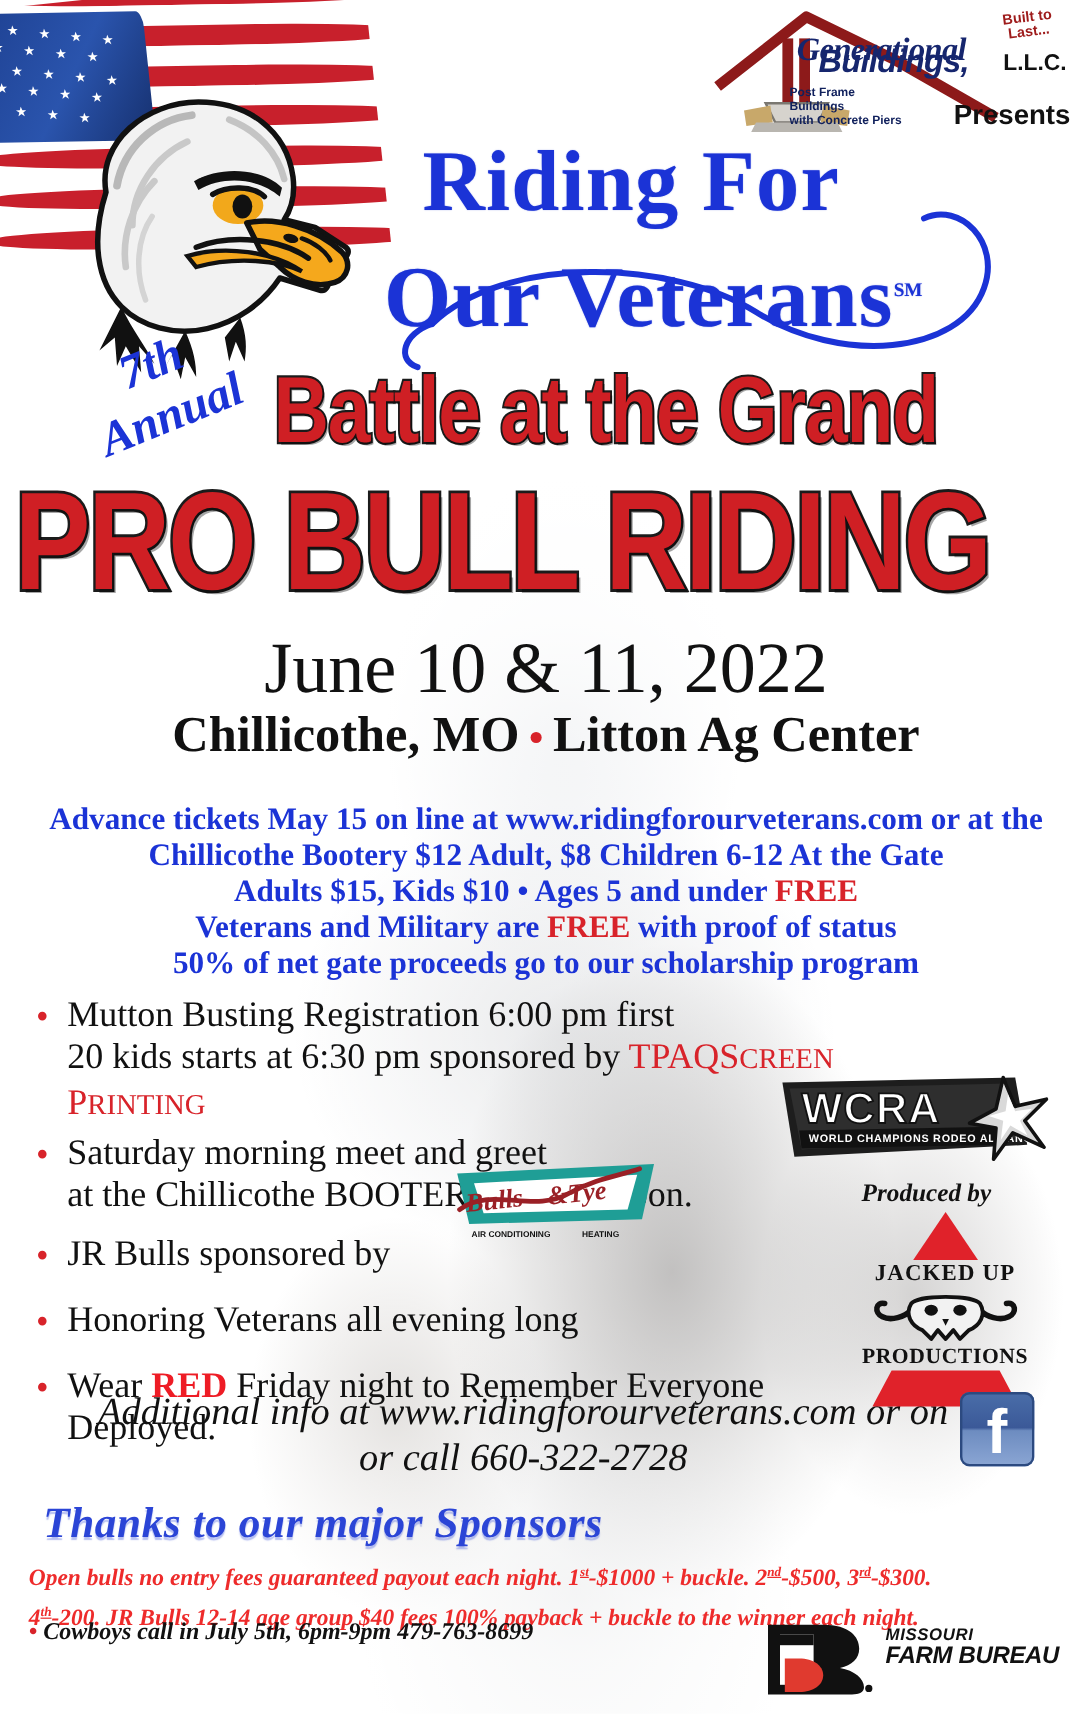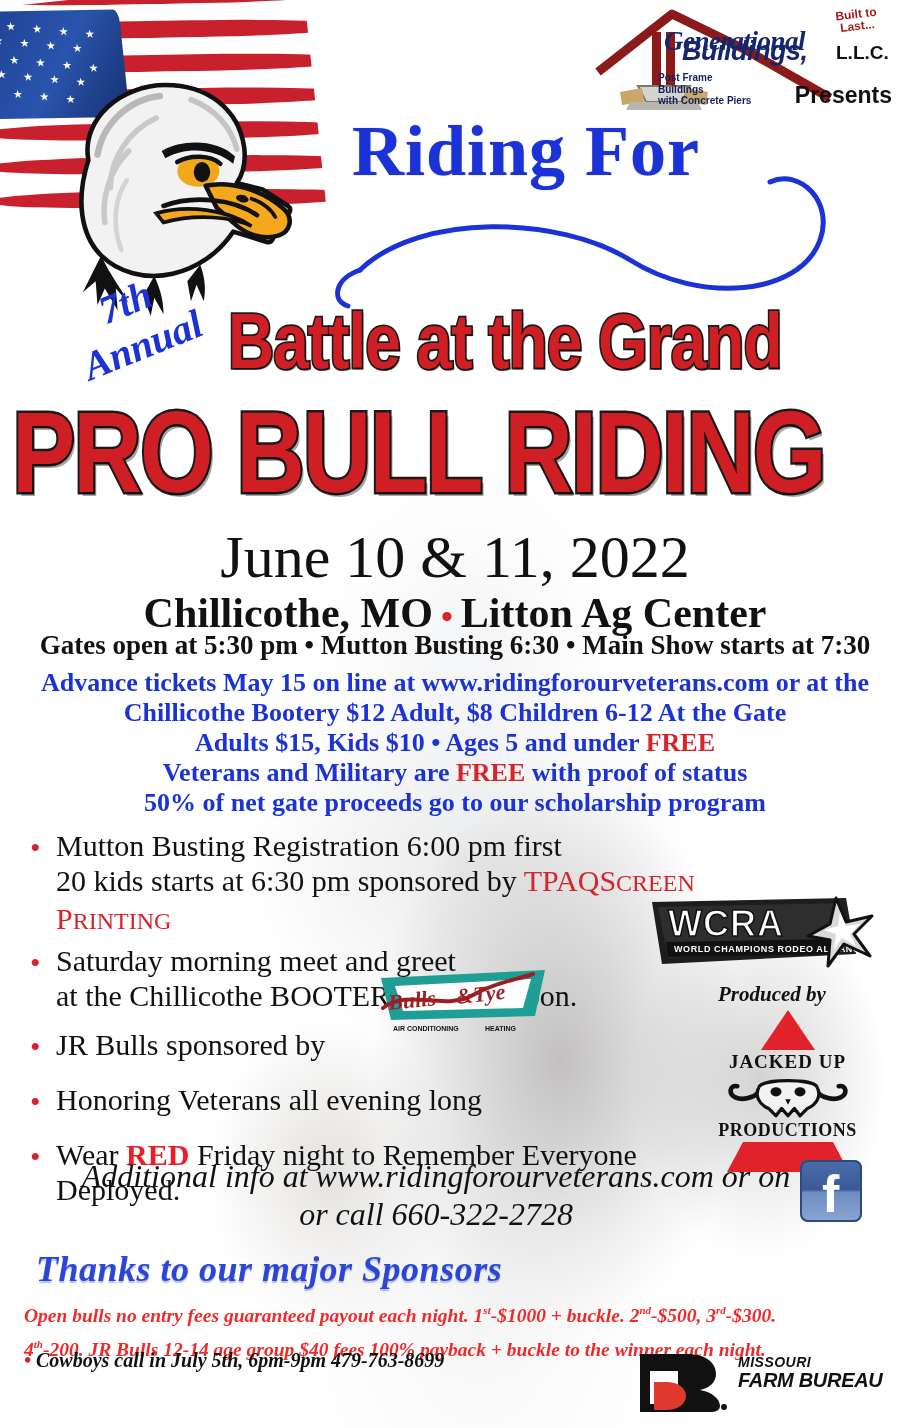--- a/index.html
+++ b/index.html
@@ -123,21 +123,21 @@
     font-weight:bold;font-size:52px;line-height:56px;}
 
   
   .thanks{position:absolute;left:36px;top:1248px;z-index:6;color:#2b45d6;
     font-family:"Liberation Serif",serif;font-weight:bold;font-style:italic;font-size:36px;
     letter-spacing:.5px;text-shadow:0 2px 1px rgba(43,69,214,.35);text-align:center;}
 
   
   .fine{position:absolute;left:24px;top:1296px;width:870px;z-index:6;color:#ee2b2b;
     font-family:"Liberation Serif",serif;font-style:italic;font-weight:bold;font-size:19.5px;line-height:28px;}
-  .fine sup{font-size:11px;}
+  .fine sup{font-size:11px;text-decoration:underline;}
   .cowboys{position:absolute;left:24px;top:1349px;z-index:6;color:#111;
     font-family:"Liberation Serif",serif;font-style:italic;font-weight:bold;font-size:20px;}
   .cowboys .bdot{color:#d8232a;}
 
   
   .fbi{position:absolute;left:636px;top:1352px;width:262px;height:62px;z-index:7;text-align:right;}
   .fbi-txt{position:absolute;left:102px;top:0px;font-family:"Liberation Sans",sans-serif;
     font-style:italic;font-weight:bold;color:#111;}
   .fbi-l1{font-size:14px;letter-spacing:.5px;}
   .fbi-l2{font-size:20px;letter-spacing:-.3px;}
@@ -246,33 +246,33 @@
       <span>with Concrete Piers</span>
     </div>
   </div>
   <div class="presents">Presents</div>
 
   <svg class="swirl" style="left:300px;top:120px;width:560px;height:190px;">
     <path d="M60 150 C120 92 260 96 330 140 C400 184 500 176 520 120 C534 82 500 48 470 62" fill="none" stroke="#1b33d6" stroke-width="5" stroke-linecap="round"></path>
     <path d="M60 150 C36 158 30 180 48 186" fill="none" stroke="#1b33d6" stroke-width="5" stroke-linecap="round"></path>
   </svg>
   <div class="rfov rfov1">Riding For</div>
+  <div class="rfov rfov2"><span>Our Veterans</span><span class="sm">SM</span></div>
 
   <div class="annual">
     <span>7th</span><br><span>Annual</span>
   </div>
 
   <div class="batg">Battle at the Grand</div>
   <div class="pbr">PRO BULL RIDING</div>
 
   <div class="dateline">June 10 &amp; 11, 2022</div>
   <div class="place">
     <span>Chillicothe, MO</span><span class="dot">•</span><span>Litton Ag Center</span>
   </div>
-  <div class="times">Gates open at 5:30 pm • Mutton Busting 6:30 • Main Show starts at 7:30</div>
 
   <div class="ticketblock">
     <div>Advance tickets May 15 on line at www.ridingforourveterans.com or at the</div>
     <div>Chillicothe Bootery $12 Adult,  $8 Children 6-12 At the Gate</div>
     <div><span>Adults $15, Kids $10  • Ages 5 and under </span><span class="free">FREE</span></div>
     <div><span>Veterans and Military are </span><span class="free">FREE</span><span> with proof of status</span></div>
     <div>50% of net gate proceeds go to our scholarship program</div>
   </div>
 
   <div class="bullets">

